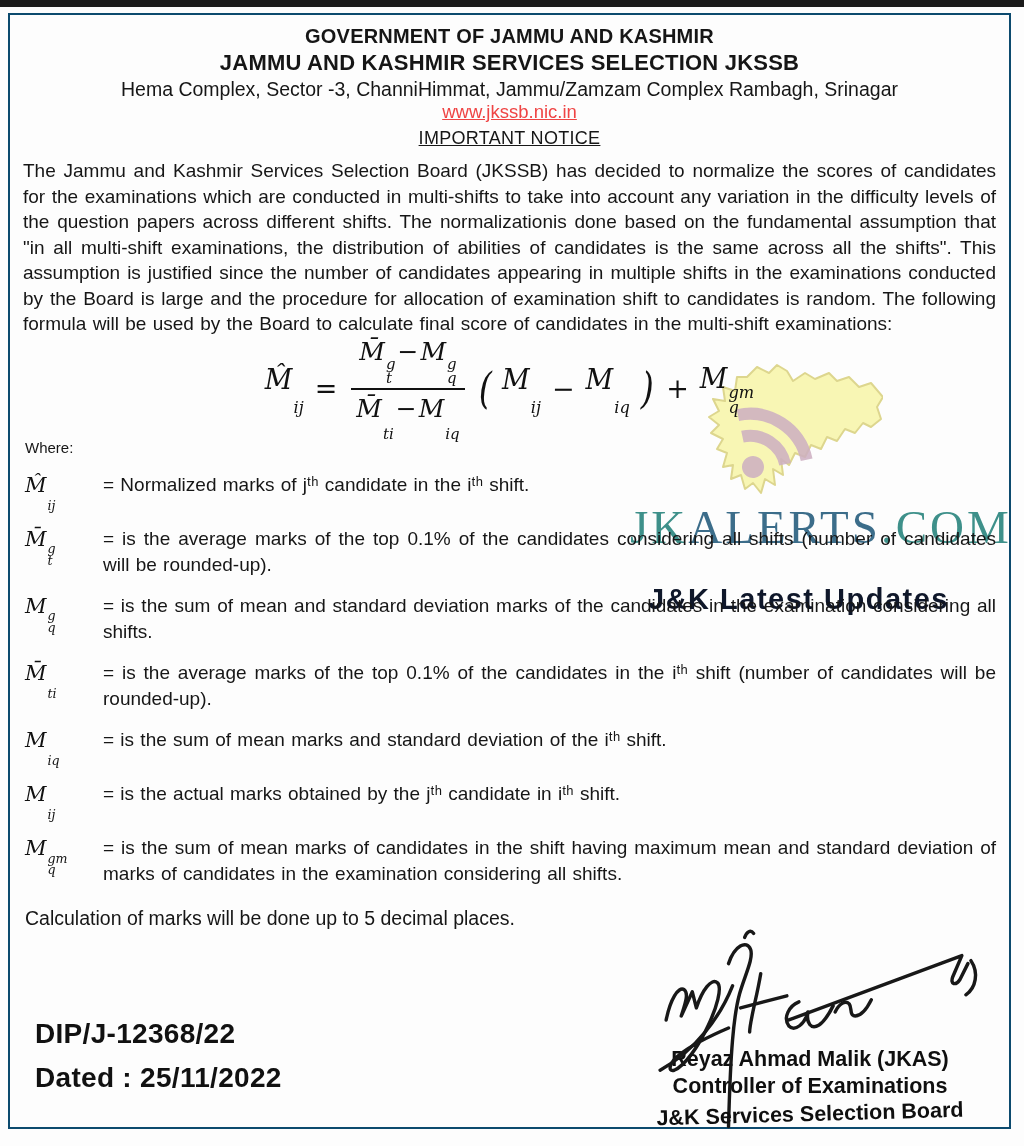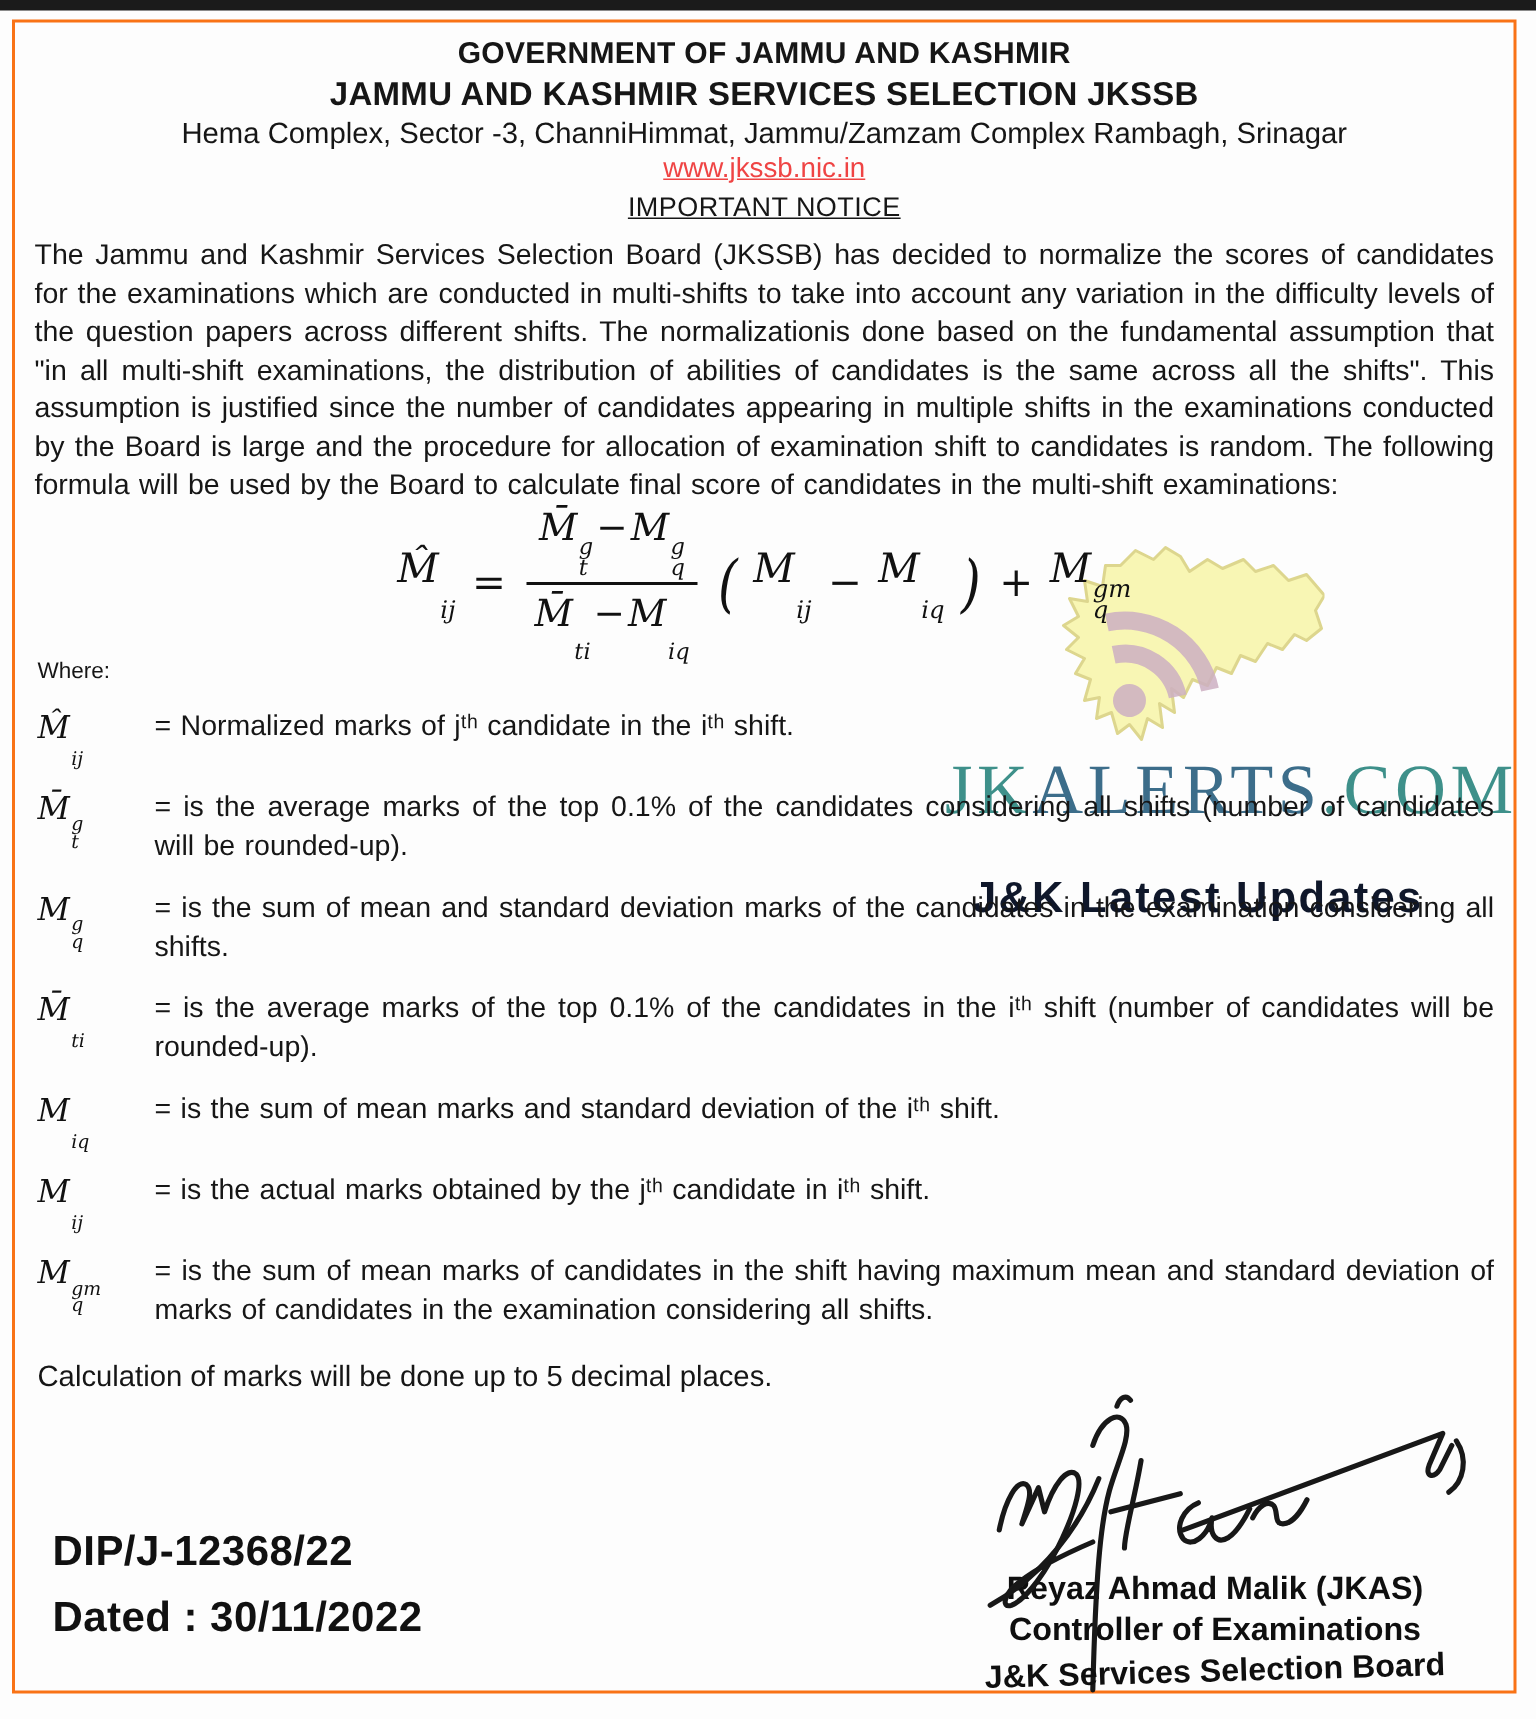--- a/index.html
+++ b/index.html
@@ -6,21 +6,21 @@
   .page {
     position:relative; width:1024px; height:1146px;
     background:#fdfdfd; overflow:hidden;
     font-family:"Liberation Sans", sans-serif; color:#161616;
   }
   .topbar {
     position:absolute; top:0; left:0; width:1024px; height:7px; background:#1b1b1b;
   }
   .doc {
     position:absolute; top:13px; left:8px; width:1003px; height:1116px;
-    border:2px solid #f97316; background:transparent;
+    border:2px solid #0c4a6e; background:transparent;
     padding:8px 11px 0 11px; box-sizing:border-box; z-index:1;
   }
   
   .wm-map { position:absolute; left:687px; top:363px; width:196px; height:136px; z-index:0; }
   .wm-site {
     position:absolute; left:630px; top:500px; z-index:0;
     font-family:"Liberation Serif", serif; font-size:47px; letter-spacing:3px;
     white-space:nowrap; opacity:0.8;
   }
   .wm-site .gray { color:#0f766e; }
@@ -204,21 +204,21 @@
             </span></span>
         <div class="dtext">= is the sum of mean marks of candidates in the shift having maximum mean and standard deviation of marks of candidates in the examination considering all shifts.</div>
       </div>
     </div>
 
     <p class="closing">Calculation of marks will be done up to 5 decimal places.</p>
 
     <div class="footer">
       <div class="ref-block">
         <div>DIP/J-12368/22</div>
-        <div>Dated : 30/11/2022</div>
+        <div>Dated : 25/11/2022</div>
       </div>
       <div class="sign-block">
         <svg class="sign-svg" viewBox="0 0 350 200">
           <g fill="none" stroke="#181818" stroke-width="3.4" stroke-linecap="round" stroke-linejoin="round">
             <path d="M30,92 C34,72 42,58 48,62 C53,66 48,78 45,88 L56,64 L60,80 C66,62 75,50 81,55 C86,60 80,80 72,97 C62,119 48,138 38,142 C31,144 33,134 44,126 C58,115 78,106 92,100"></path>
             <path d="M24,142 C60,122 84,88 96,58"></path>
             <path d="M92,36 C98,18 110,12 114,22 C117,31 108,48 103,66 C97,88 94,122 92,198"></path>
             <path d="M108,10 C110,4 114,2 117,6"></path>
             <path d="M124,46 C120,70 113,94 113,104"></path>
             <path d="M104,80 L150,68"></path>

